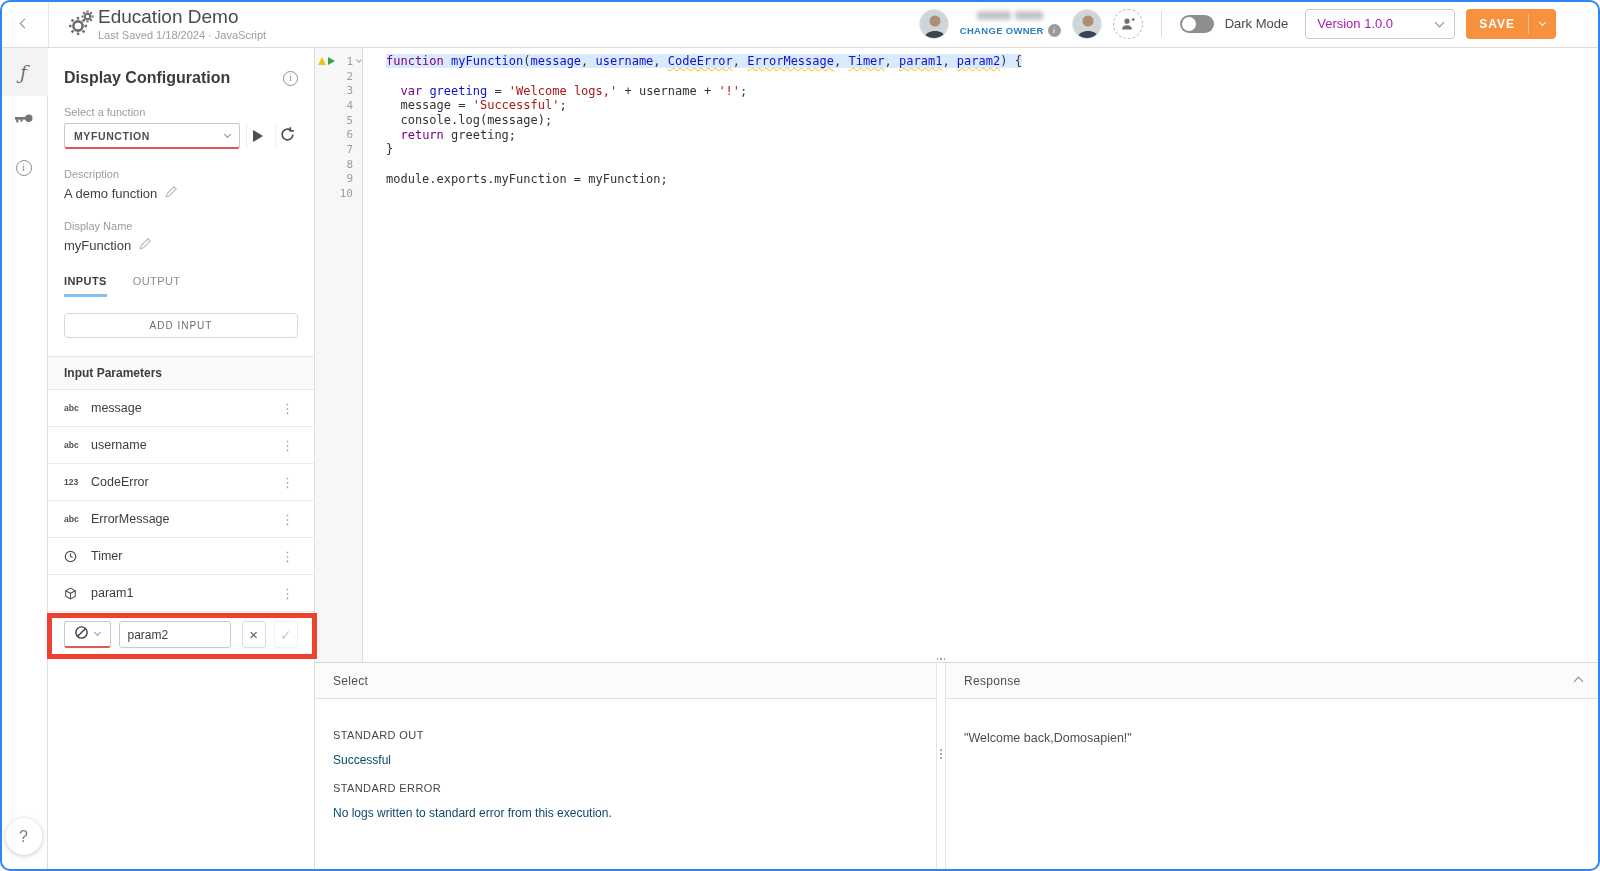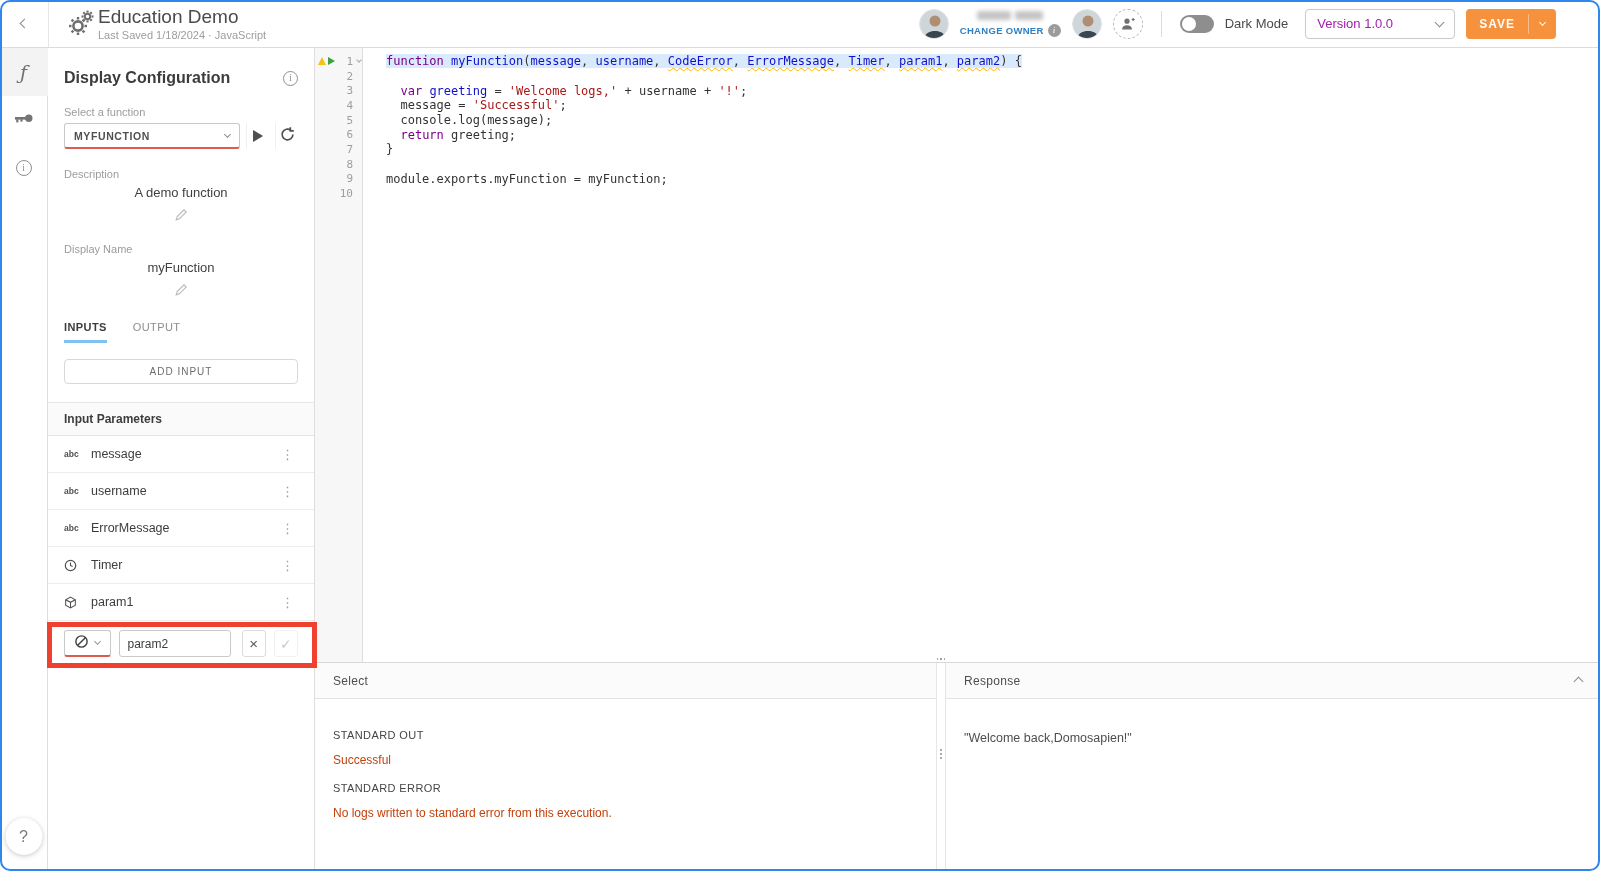--- a/index.html
+++ b/index.html
@@ -55,21 +55,21 @@
   
   .panel { width:267px; border-right:1px solid #dedede; background:#fff; position:relative; }
   .p-title-row { display:flex; justify-content:space-between; align-items:center; margin:21px 16px 0; }
   .p-title { font-size:16px; font-weight:700; color:#3c3c3c; }
   .flabel { font-size:11px; color:#9c9c9c; }
   .m-label { margin:19px 16px 0; }
   .sel-row { display:flex; align-items:center; margin:5px 16px 0; }
   .fn-select { flex:0 0 176px; height:26px; border:1px solid #c9c9c9; border-bottom:2px solid #df5a50; border-radius:3px; background:#fff; display:flex; align-items:center; justify-content:space-between; padding:0 9px; font-size:10.5px; font-weight:700; letter-spacing:.6px; color:#4f4f4f; cursor:pointer; }
   .icon-btn { width:30px; height:26px; display:flex; align-items:center; justify-content:center; margin-left:6px; background:#fff; border:none; border-left:1px solid #efefef; cursor:pointer; }
   .play-tri { width:0; height:0; border-top:6px solid transparent; border-bottom:6px solid transparent; border-left:10px solid #4f4f4f; }
-  .value-row { display:flex; align-items:center; gap:8px; margin:5px 16px 0; font-size:13px; color:#3f3f3f;flex-direction:column; }
+  .value-row { display:flex; align-items:center; gap:8px; margin:5px 16px 0; font-size:13px; color:#3f3f3f; }
   .pencil-btn { background:none; border:none; cursor:pointer; display:flex; align-items:center; }
   .tabs { display:flex; gap:26px; margin:22px 16px 0; }
   .tab { font-size:11px; letter-spacing:.4px; padding-bottom:7px; border-bottom:3px solid transparent; cursor:pointer; background:none; border-top:none; border-left:none; border-right:none; }
   .tab.active { color:#3d3d3d; font-weight:700; border-bottom:3px solid #7cc3f0;text-align:right; }
   .tab.inactive { color:#8d8d8d; font-weight:400; }
   .add-input { margin:16px 16px 0; width:calc(100% - 32px); height:25px; border:1px solid #d8d8d8; border-radius:4px; background:#fff; font-size:10px; letter-spacing:1px; color:#6d6d6d; cursor:pointer; }
   .params-header { margin-top:18px; background:#fafafa; border-top:1px solid #e6e6e6; border-bottom:1px solid #e6e6e6; padding:9px 16px; font-size:12px; font-weight:700; color:#3d3d3d; }
   .param-row { height:37px; display:flex; align-items:center; padding:0 12px 0 16px; border-bottom:1px solid #ececec; }
   .p-icon { width:27px; color:#4f4f4f; display:flex; align-items:center; }
   .tlabel { font-size:8.5px; font-weight:700; color:#4f4f4f; }
@@ -109,21 +109,21 @@
   .bottom { height:209px; border-top:1px solid #d8d8d8; display:flex; position:relative; background:#fff; }
   .pane { display:flex; flex-direction:column; min-width:0; }
   .console-pane { width:622px; border-right:1px solid #e6e6e6; }
   .resizer { width:8px; background:#fff; position:relative; cursor:col-resize; }
   .response-pane { flex:1; border-left:1px solid #e6e6e6; }
   .pane-h { height:36px; display:flex; align-items:center; background:#fbfbfb; border-bottom:1px solid #e3e3e3; padding:0 18px; font-size:12px; color:#4e4e4e; letter-spacing:.3px; }
   .response-pane .pane-h { justify-content:space-between; }
   .collapse-btn { background:none; border:none; cursor:pointer; }
   .pane-b { flex:1; padding:15px 18px 0; overflow:hidden; }
   .std-label { font-size:11px; color:#454545; letter-spacing:.4px; margin-top:15px; }
-  .std-text { font-size:12px; color:#c2410c; margin-top:12px; }
+  .std-text { font-size:12px; color:#0c4a6e; margin-top:12px; }
   .resp-val { font-size:12.5px; color:#4e4e4e; margin-top:17px; }
   .rz-v { position:absolute; top:86px; left:50%; transform:translateX(-50%); display:flex; flex-direction:column; gap:2px; }
   .rz-v i, .rz-h i { width:2px; height:2px; border-radius:50%; background:#8f8f8f; display:block; }
   .rz-h { position:absolute; top:-5px; left:622px; width:8px; display:flex; justify-content:center; gap:2px; z-index:6; }
 </style>
 </head>
 <body>
 
 <div class="app">
 
@@ -293,20 +293,27 @@
           </div>
           <div class="param-row">
             <span class="p-icon">
               <span class="tlabel">abc</span>
             </span>
             <span class="p-name">username</span>
             <button class="kebab"></button>
           </div>
           <div class="param-row">
             <span class="p-icon">
+              <span class="tlabel">123</span>
+            </span>
+            <span class="p-name">CodeError</span>
+            <button class="kebab"></button>
+          </div>
+          <div class="param-row">
+            <span class="p-icon">
               <span class="tlabel">abc</span>
             </span>
             <span class="p-name">ErrorMessage</span>
             <button class="kebab"></button>
           </div>
           <div class="param-row">
             <span class="p-icon">
               <svg width="13" height="13" viewBox="0 0 14 14">
                 <circle cx="7" cy="7" r="5.6" fill="none" stroke="#4f4f4f" stroke-width="1.3"></circle>
                 <path d="M7 3.8V7l2.3 1.2" fill="none" stroke="#4f4f4f" stroke-width="1.2"></path>

